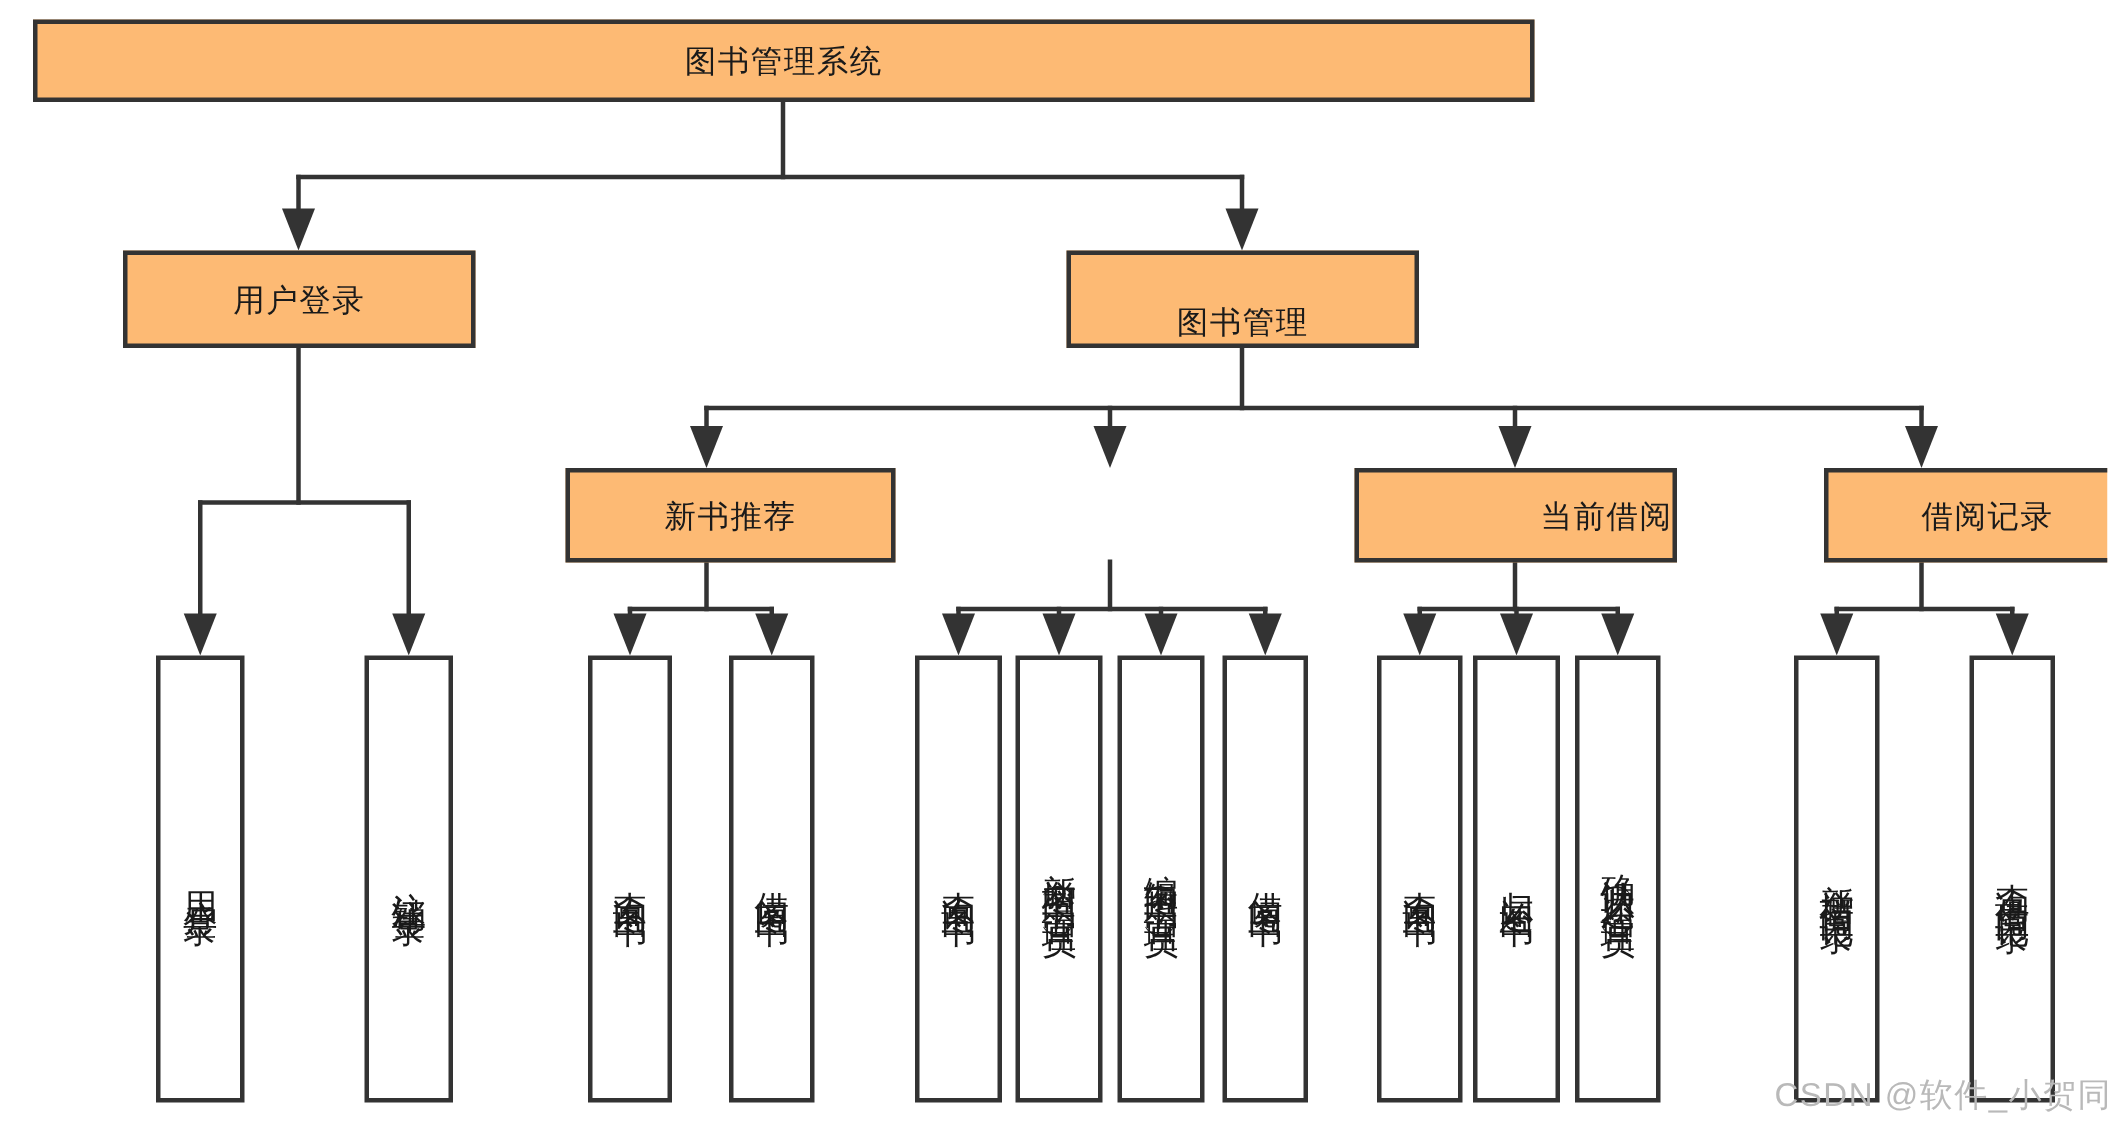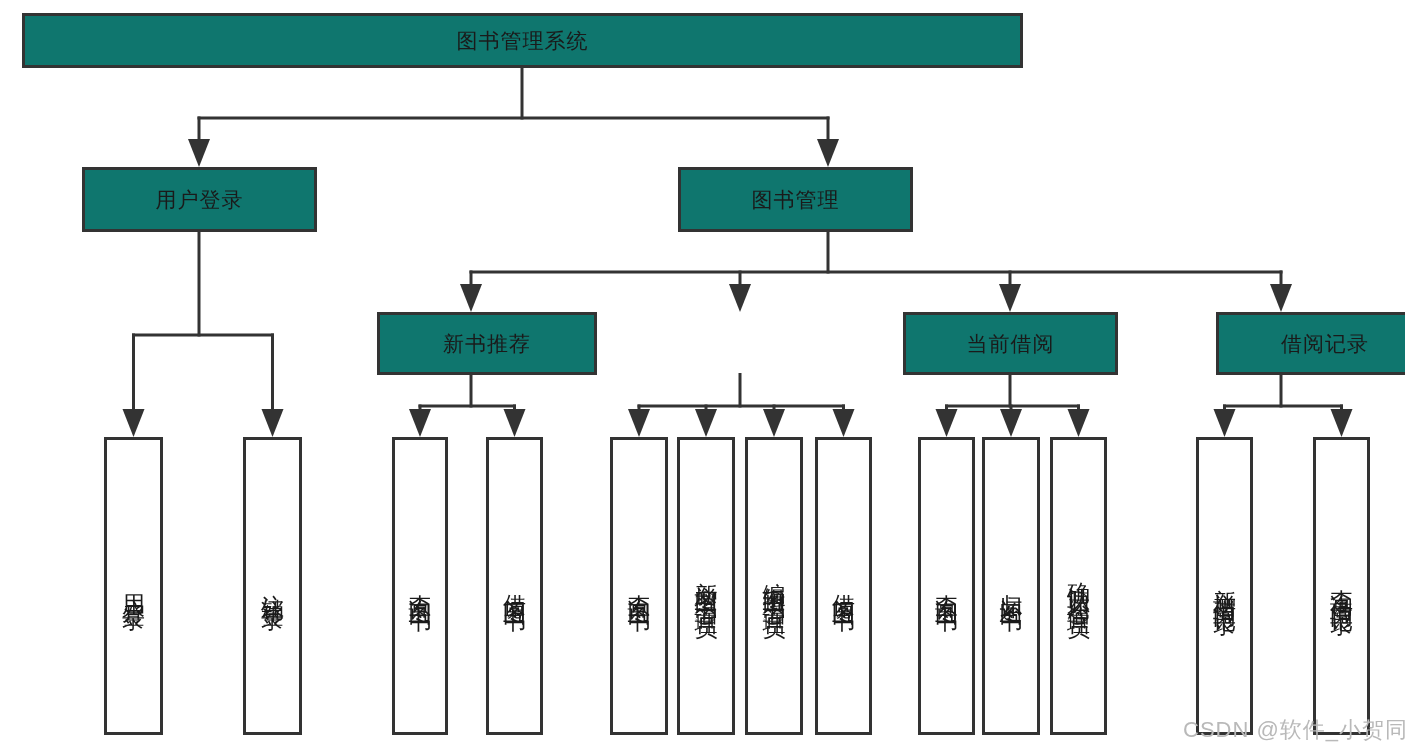--- a/index.html
+++ b/index.html
@@ -2,21 +2,21 @@
 <html><head>
 <meta charset="utf-8">
 <style>
   html,body { margin:0; padding:0; background:#ffffff; }
   #stage {
     position:relative; width:1405px; height:747px; background:#ffffff;
     overflow:hidden; font-family:"Liberation Sans", sans-serif; color:#1a1a1a;
   }
   #connectors { position:absolute; left:0; top:0; width:1405px; height:747px; }
   .hbox {
-    position:absolute; box-sizing:border-box; border:3px solid #333333; background:#0f766e;
+    position:absolute; box-sizing:border-box; border:3px solid #333333; background:#fdba74;
     display:flex; align-items:center; justify-content:center;
     font-size:21px; letter-spacing:1px; white-space:nowrap;
   }
   .vbox {
     position:absolute; box-sizing:border-box; border:3px solid #333333; background:#ffffff;
     top:437px; height:298px;
     display:flex; align-items:center; justify-content:center;
   }
   .vbox .vtext {
     writing-mode:vertical-rl; text-orientation:mixed;
@@ -101,28 +101,28 @@
     </g>
   </svg>
 
   <div class="hbox" style="left:22px; top:13px; width:1001px; height:55px;">
     <span>图书管理系统</span>
   </div>
 
   <div class="hbox" style="left:82px; top:167px; width:235px; height:65px;">
     <span>用户登录</span>
   </div>
-  <div class="hbox" style="left:678px; top:167px; width:235px; height:65px;">
+  <div class="hbox" style="left:711px; top:167px; width:235px; height:65px;align-items:flex-end;">
     <span>图书管理</span>
   </div>
 
   <div class="hbox" style="left:363px; top:312px; width:220px; height:63px;margin-left:14px;">
     <span>新书推荐</span>
   </div>
-  <div class="hbox" style="left:903px; top:312px; width:215px; height:63px;">
+  <div class="hbox" style="left:903px; top:312px; width:215px; height:63px;justify-content:flex-end;">
     <span>当前借阅</span>
   </div>
   <div class="hbox" style="left:1216px; top:312px; width:218px; height:63px;">
     <span>借阅记录</span>
   </div>
 
   <div class="vbox" style="left:104px; width:59px;">
     <span class="vtext">用户登录</span>
   </div>
   <div class="vbox" style="left:243px; width:59px;">

